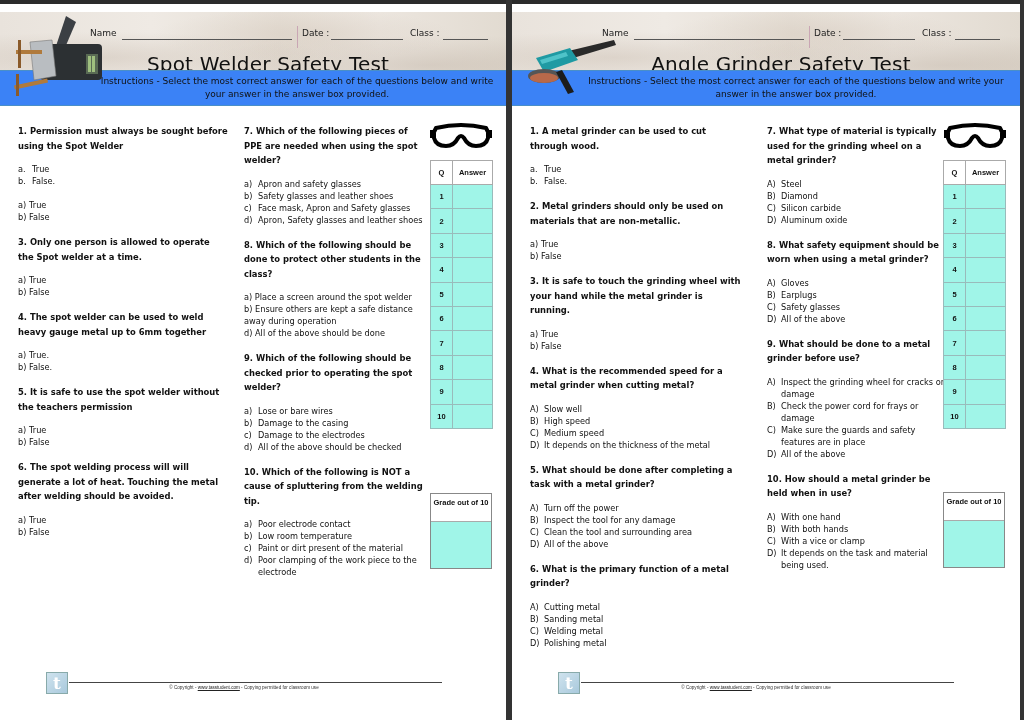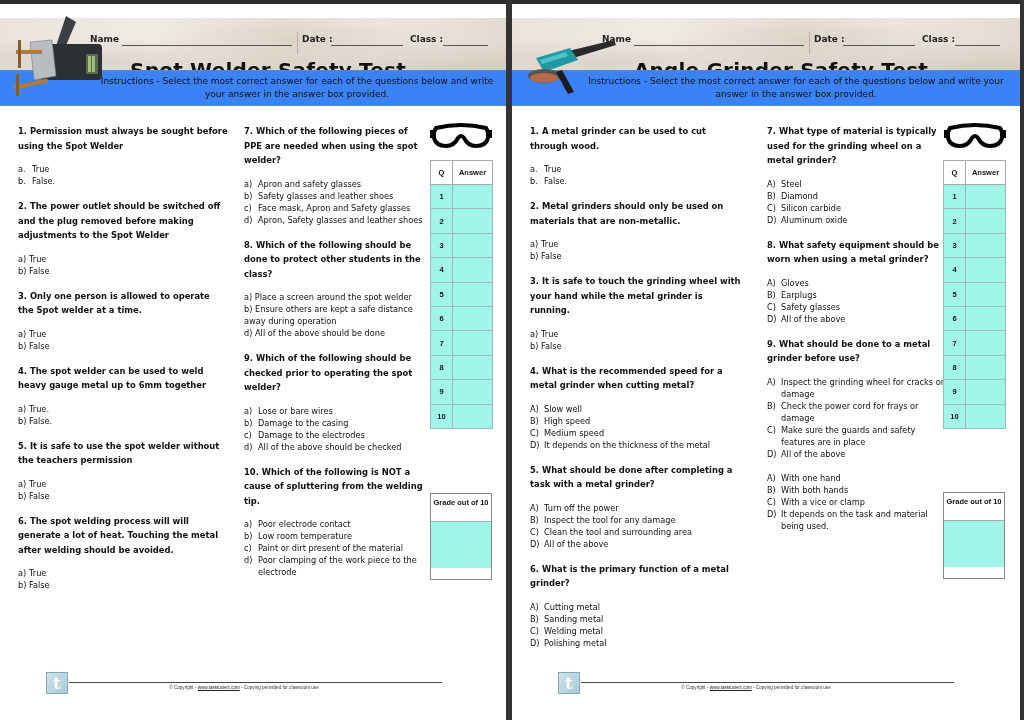--- a/index.html
+++ b/index.html
@@ -8,23 +8,22 @@
   .page {
     position: absolute; top: 0; width: 508px; height: 720px; background: #fff;
     overflow: hidden;
   }
   .page.left { left: 0; border-right: 2px solid #333; }
   .page.right { left: 512px; width: 508px; }
   .divider { position: absolute; left: 508px; top: 0; width: 4px; height: 720px; background: #333; }
   .rightedge { position: absolute; left: 1020px; top: 0; width: 4px; height: 720px; background: #333; }
 
   .header {
-    position: absolute; left: 0; top: 18px; width: 100%; height: 76px;
+    position: absolute; left: 0; top: 12px; width: 100%; height: 76px;
     background: linear-gradient(90deg, #e9e3dc 0%, #efeae4 30%, #e6dfd6 55%, #ece6df 75%, #e2dbd1 100%);
-    font-weight: bold;
   }
   .header::before {
     content: ""; position: absolute; inset: 0;
     background:
       radial-gradient(ellipse at 20% 60%, rgba(190,175,160,0.35) 0, transparent 40%),
       radial-gradient(ellipse at 60% 30%, rgba(200,185,170,0.3) 0, transparent 35%),
       radial-gradient(ellipse at 85% 70%, rgba(180,165,150,0.35) 0, transparent 40%);
   }
   .topbar { position: absolute; left: 0; top: 0; width: 100%; height: 4px; background: #2b2b2b; }
   .name-row {
@@ -59,21 +58,21 @@
     position: absolute; border-collapse: collapse; font-family: "Liberation Sans", sans-serif;
     font-size: 7.5px; font-weight: bold;
   }
   table.ans td, table.ans th { border: 1px solid #9bb; height: 24.4px; text-align: center; }
   table.ans th { background: #fff; color: #111; font-weight: bold; height: 24px; border-color: #aaa; }
   table.ans td { background: #a0f5e8; }
   table.ans td.qn { width: 22px; }
   table.ans td.answer { width: 40px; }
 
   .grade {
-    position: absolute; width: 62px; height: 87px; border: 1px solid #888;
+    position: absolute; width: 62px; height: 76px; border: 1px solid #888;
     font-family: "Liberation Sans", sans-serif; font-size: 7.5px; font-weight: bold; text-align: center;
   }
   .grade .gh { height: 28px; background: #fff; padding-top: 4px; line-height: 9px; border-bottom: 1px solid #aaa; }
   .grade .gb { height: 46px; background: #a0f5e8; }
 
   .footer { position: absolute; left: 46px; top: 672px; width: 396px; height: 26px; }
   .footer .logo {
     position: absolute; left: 0; top: 0; width: 22px; height: 22px; border: 1px solid #8aa;
     background: linear-gradient(135deg, #cfe3ee, #a9c9dc); color: #fff; font-weight: bold;
     font-family: "DejaVu Serif", serif; font-size: 17px; text-align: center; line-height: 20px;
@@ -129,21 +128,20 @@
             <span class="lbl">a.</span>
             <span>True</span>
           </div>
         <div class="opt">
             <span class="lbl">b.</span>
             <span>False.</span>
           </div>
       </div>
     </div>
     <div>
-      <div class="q">2. The power outlet should be switched off and the plug removed before making adjustments to the Spot Welder</div>
       <div class="opts">
         <div class="opt tight">
             <span class="lbl">a)</span>
             <span>True</span>
           </div>
         <div class="opt tight">
             <span class="lbl">b)</span>
             <span>False</span>
           </div>
       </div>
@@ -534,20 +532,21 @@
             <span class="lbl">C)</span>
             <span>Make sure the guards and safety features are in place</span>
           </div>
         <div class="opt">
             <span class="lbl">D)</span>
             <span>All of the above</span>
           </div>
       </div>
     </div>
     <div>
+      <div class="q">10. How should a metal grinder be held when in use?</div>
       <div class="opts">
         <div class="opt">
             <span class="lbl">A)</span>
             <span>With one hand</span>
           </div>
         <div class="opt">
             <span class="lbl">B)</span>
             <span>With both hands</span>
           </div>
         <div class="opt">

